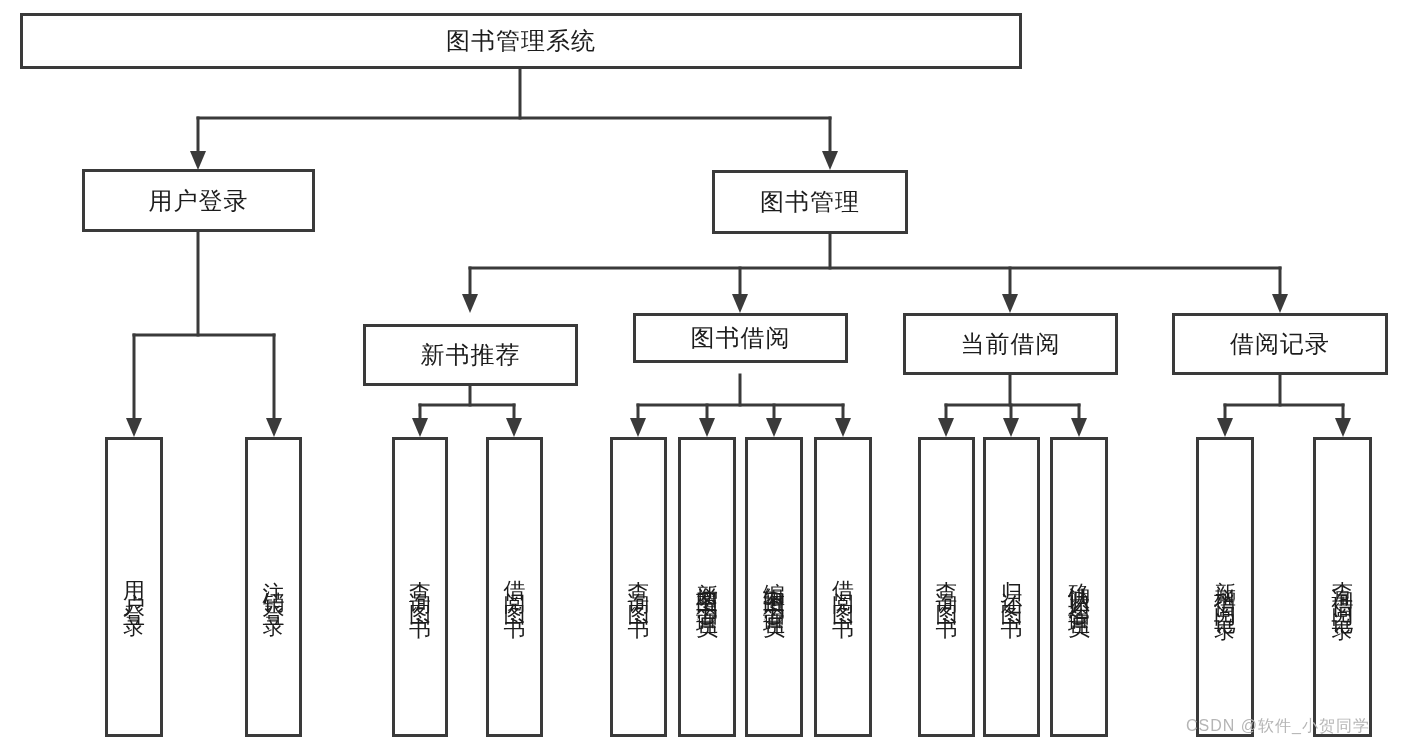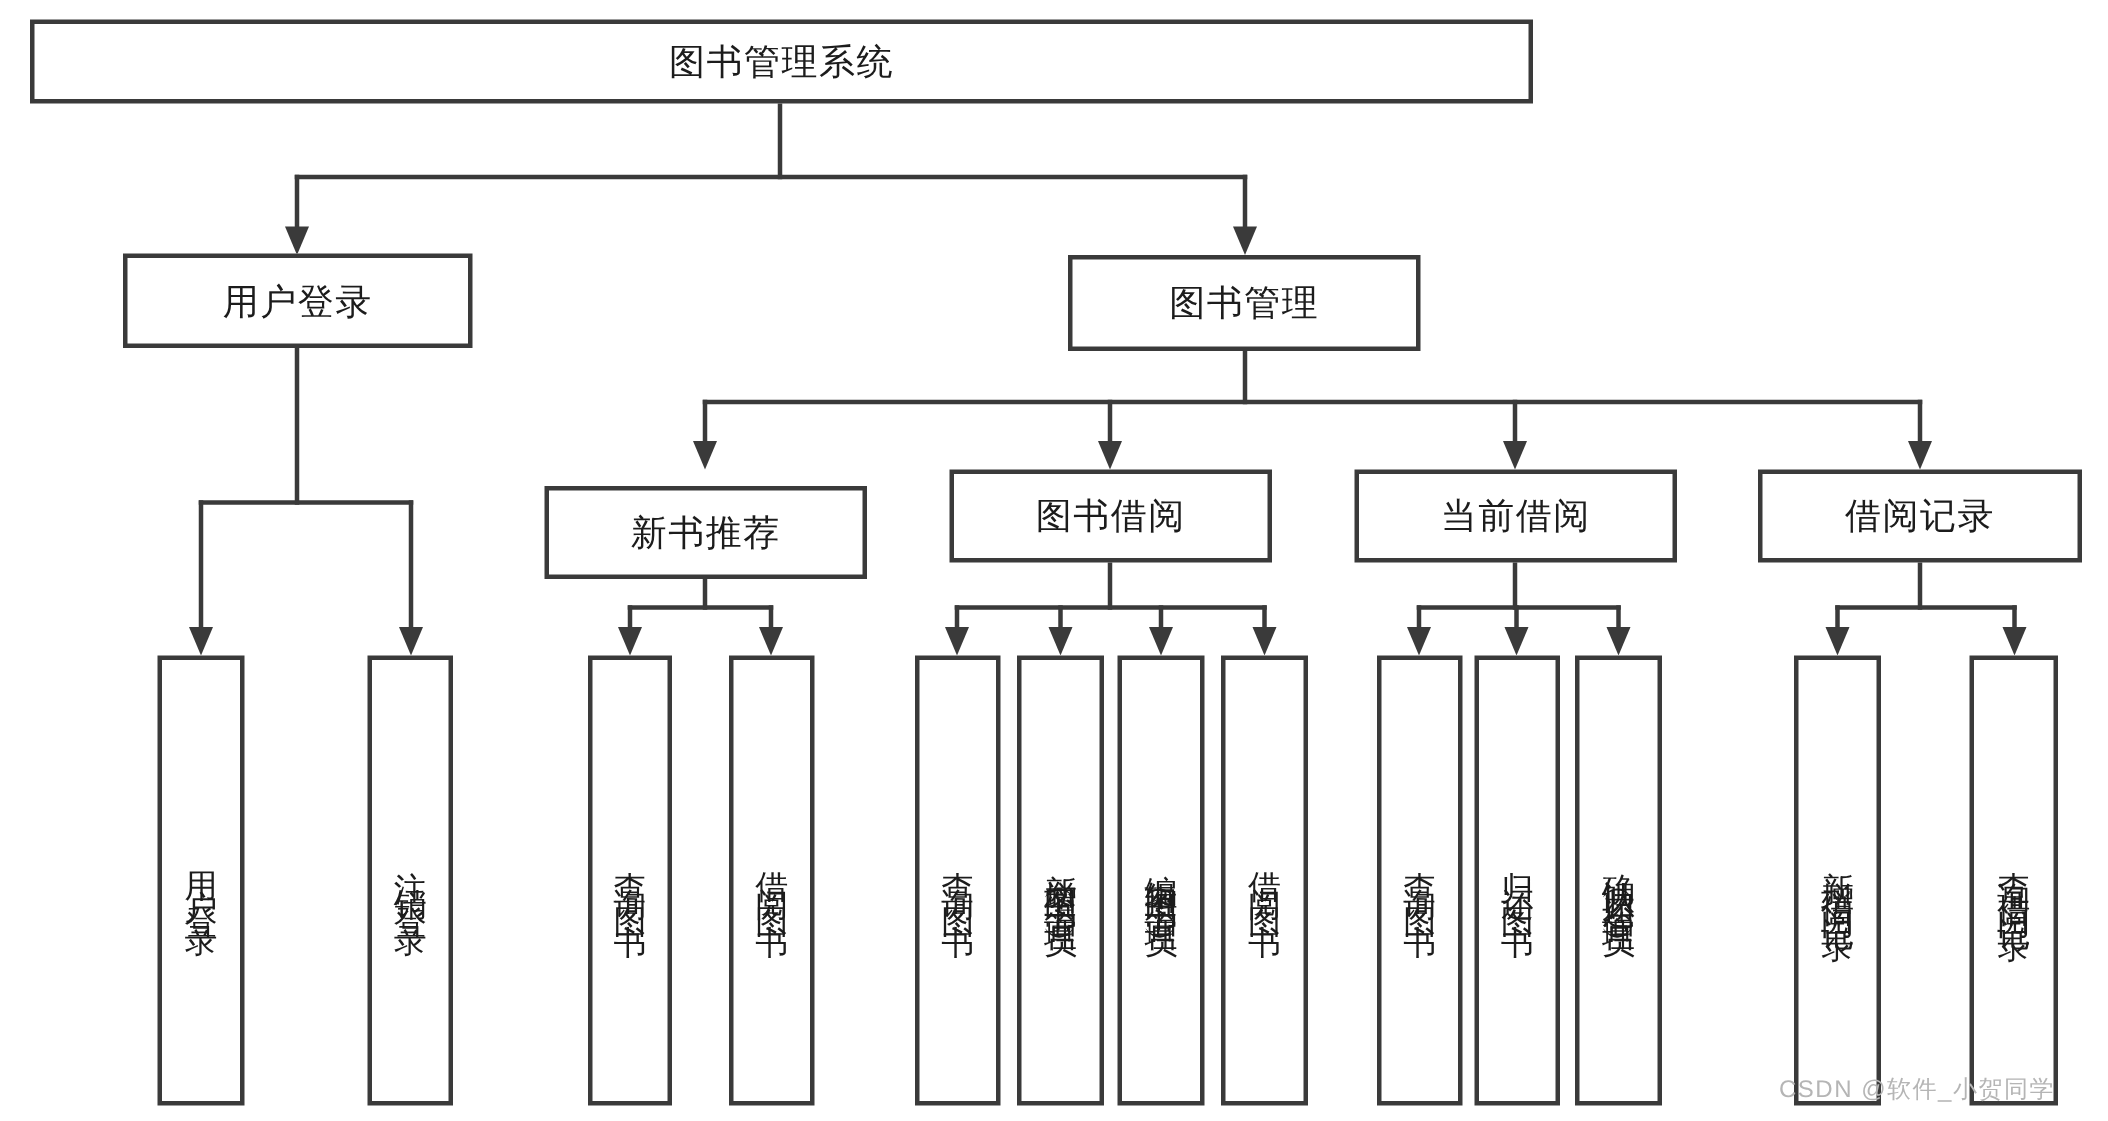--- a/index.html
+++ b/index.html
@@ -121,24 +121,24 @@
     <line x1="1225" y1="405" x2="1343" y2="405"></line>
     <line x1="1225" y1="405" x2="1225" y2="420"></line>
     <polygon points="1217,418 1233,418 1225,437"></polygon>
     <line x1="1343" y1="405" x2="1343" y2="420"></line>
     <polygon points="1335,418 1351,418 1343,437"></polygon>
   </svg>
 
   <div class="hbox" style="left:20px; top:13px; width:1002px; height:56px;">图书管理系统</div>
 
   <div class="hbox" style="left:82px; top:169px; width:233px; height:63px;">用户登录</div>
-  <div class="hbox" style="left:712px; top:170px; width:235px; height:64px;">图书管理</div>
+  <div class="hbox" style="left:712px; top:170px; width:196px; height:64px;">图书管理</div>
 
   <div class="hbox" style="left:363px; top:324px; width:215px; height:62px;">新书推荐</div>
-  <div class="hbox" style="left:633px; top:313px; width:215px; height:62px;">图书借阅</div>
+  <div class="hbox" style="left:633px; top:313px; width:215px; height:50px;">图书借阅</div>
   <div class="hbox" style="left:903px; top:313px; width:215px; height:62px;">当前借阅</div>
   <div class="hbox" style="left:1172px; top:313px; width:216px; height:62px;">借阅记录</div>
 
   <div class="vbox ls4" style="left:105px; width:58px;">用户登录</div>
   <div class="vbox ls4" style="left:245px; width:57px;">注销登录</div>
 
   <div class="vbox ls4" style="left:392px; width:56px;">查询图书</div>
   <div class="vbox ls4" style="left:486px; width:57px;">借阅图书</div>
 
   <div class="vbox ls4" style="left:610px; width:57px;">查询图书</div>

